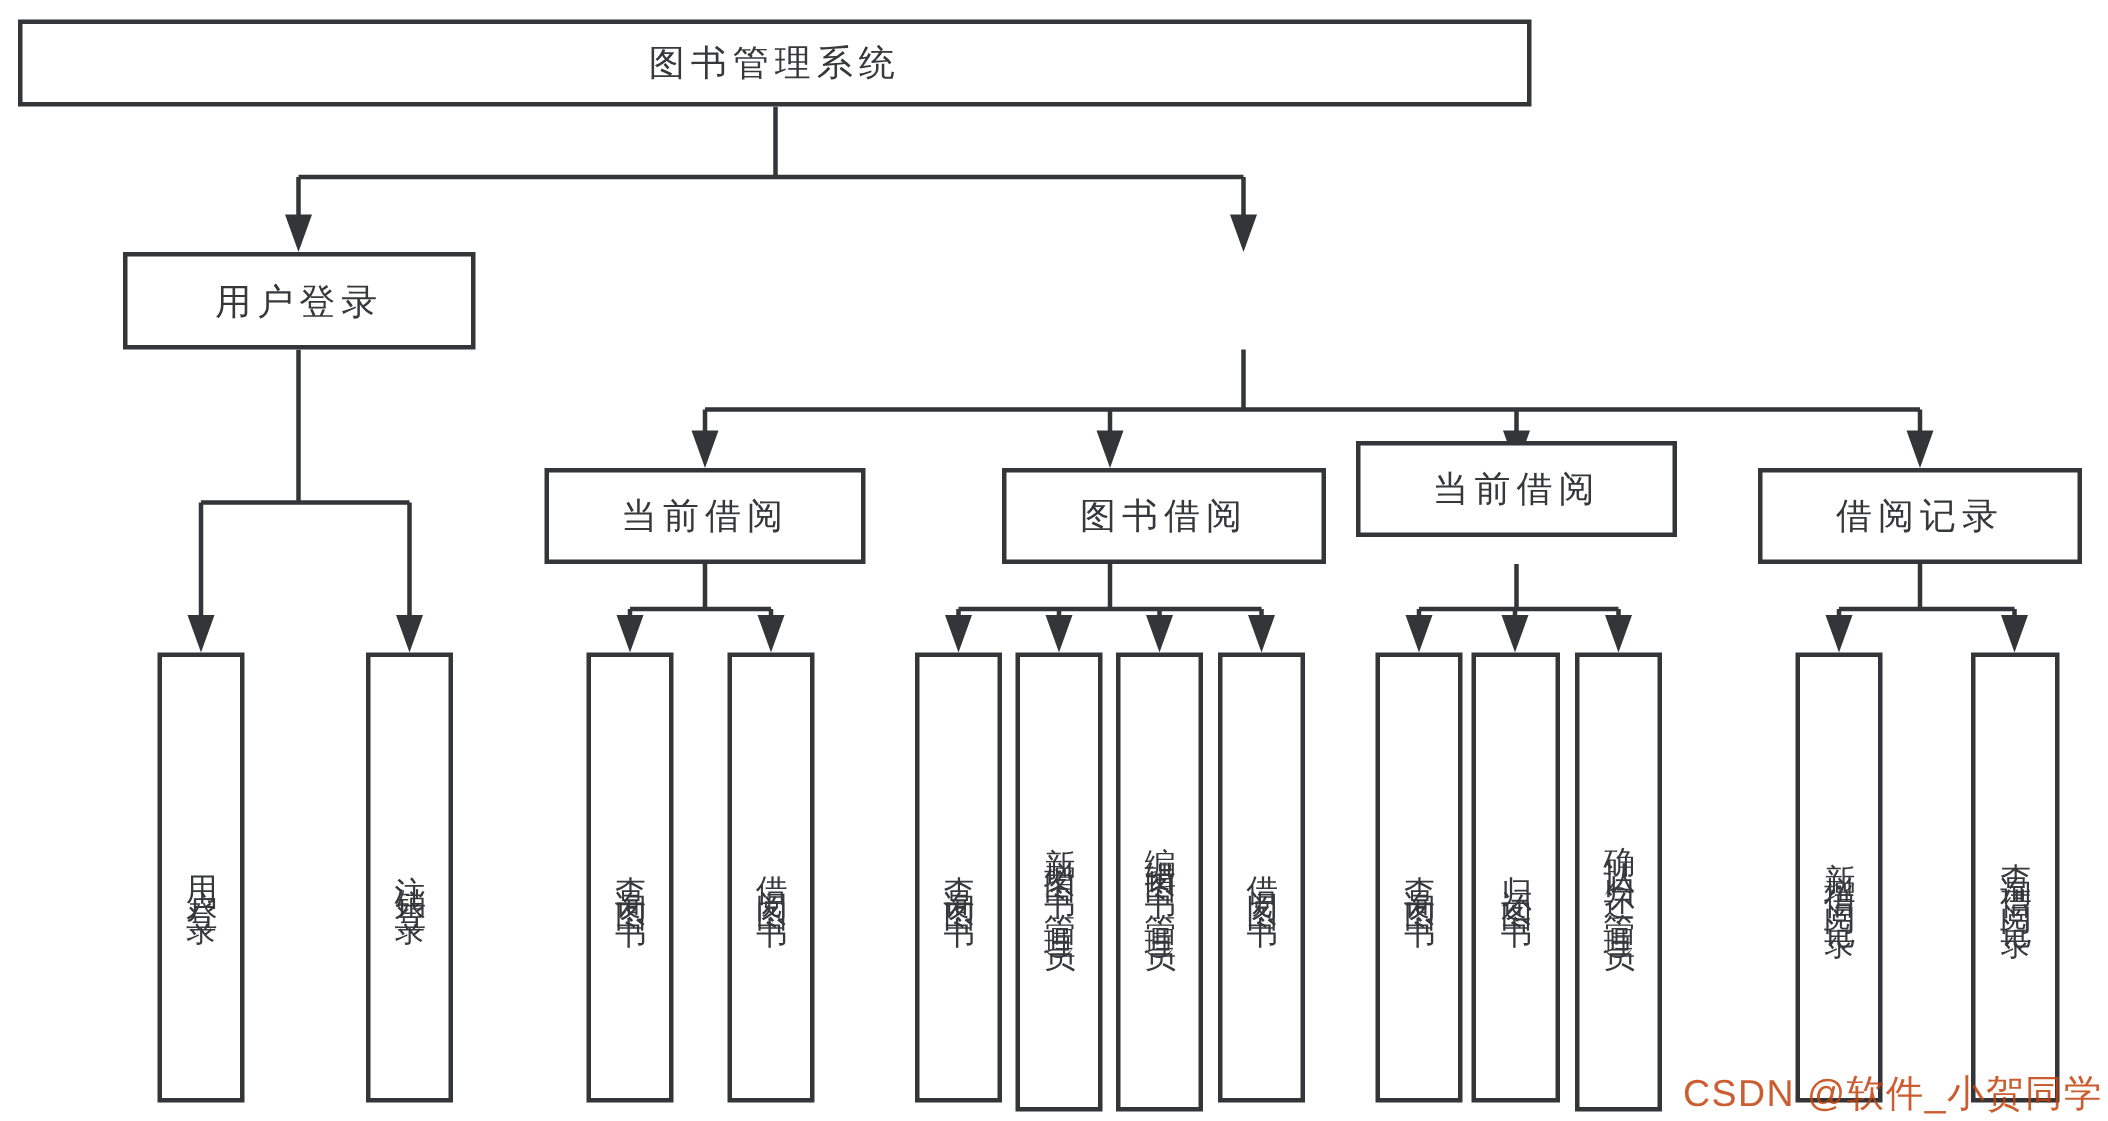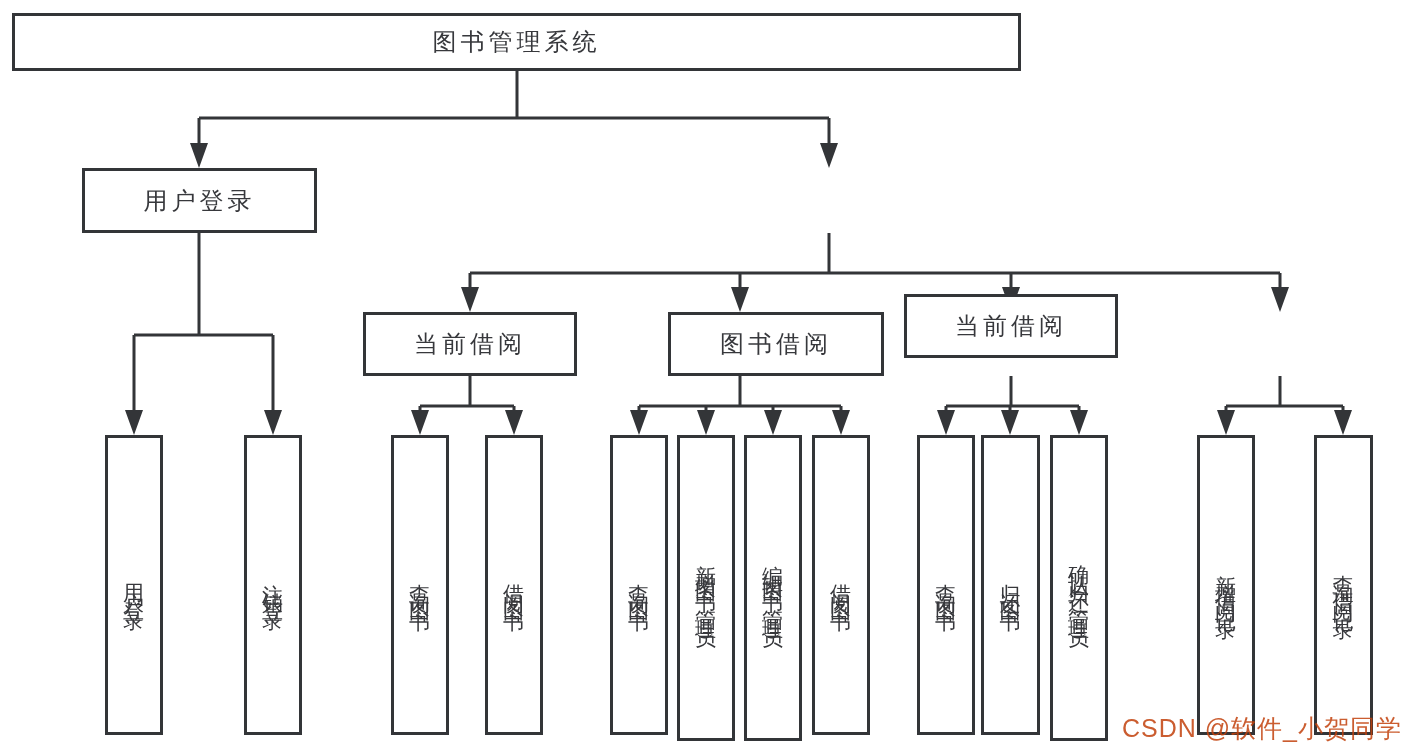--- a/index.html
+++ b/index.html
@@ -78,20 +78,23 @@
 
   <div class="node" style="left:363px;top:312px;width:214px;height:64px">
     <span class="hlabel">当前借阅</span>
   </div>
   <div class="node" style="left:668px;top:312px;width:216px;height:64px">
     <span class="hlabel">图书借阅</span>
   </div>
   <div class="node" style="left:904px;top:294px;width:214px;height:64px">
     <span class="hlabel">当前借阅</span>
   </div>
+  <div class="node" style="left:1172px;top:312px;width:216px;height:64px">
+    <span class="hlabel">借阅记录</span>
+  </div>
 
   <div class="node leaf" style="left:105px;top:435px;width:58px;height:300px">
     <span class="vlabel">用户登录</span>
   </div>
   <div class="node leaf" style="left:244px;top:435px;width:58px;height:300px">
     <span class="vlabel">注销登录</span>
   </div>
 
   <div class="node leaf" style="left:391px;top:435px;width:58px;height:300px">
     <span class="vlabel">查询图书</span>

